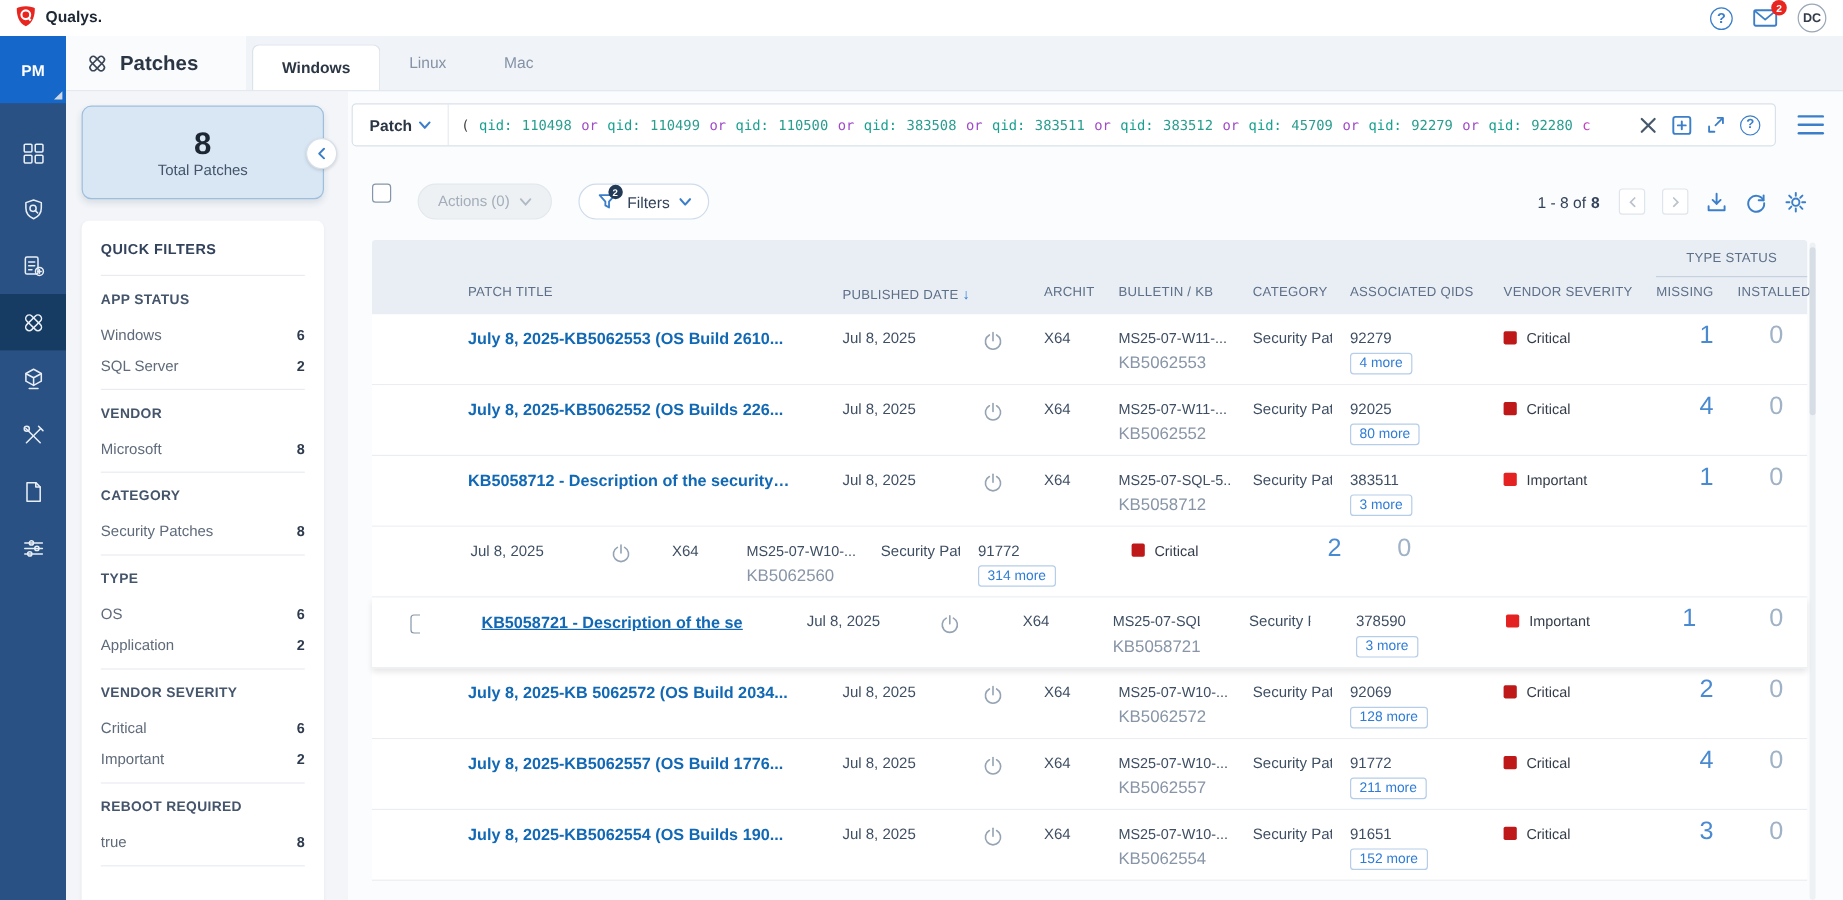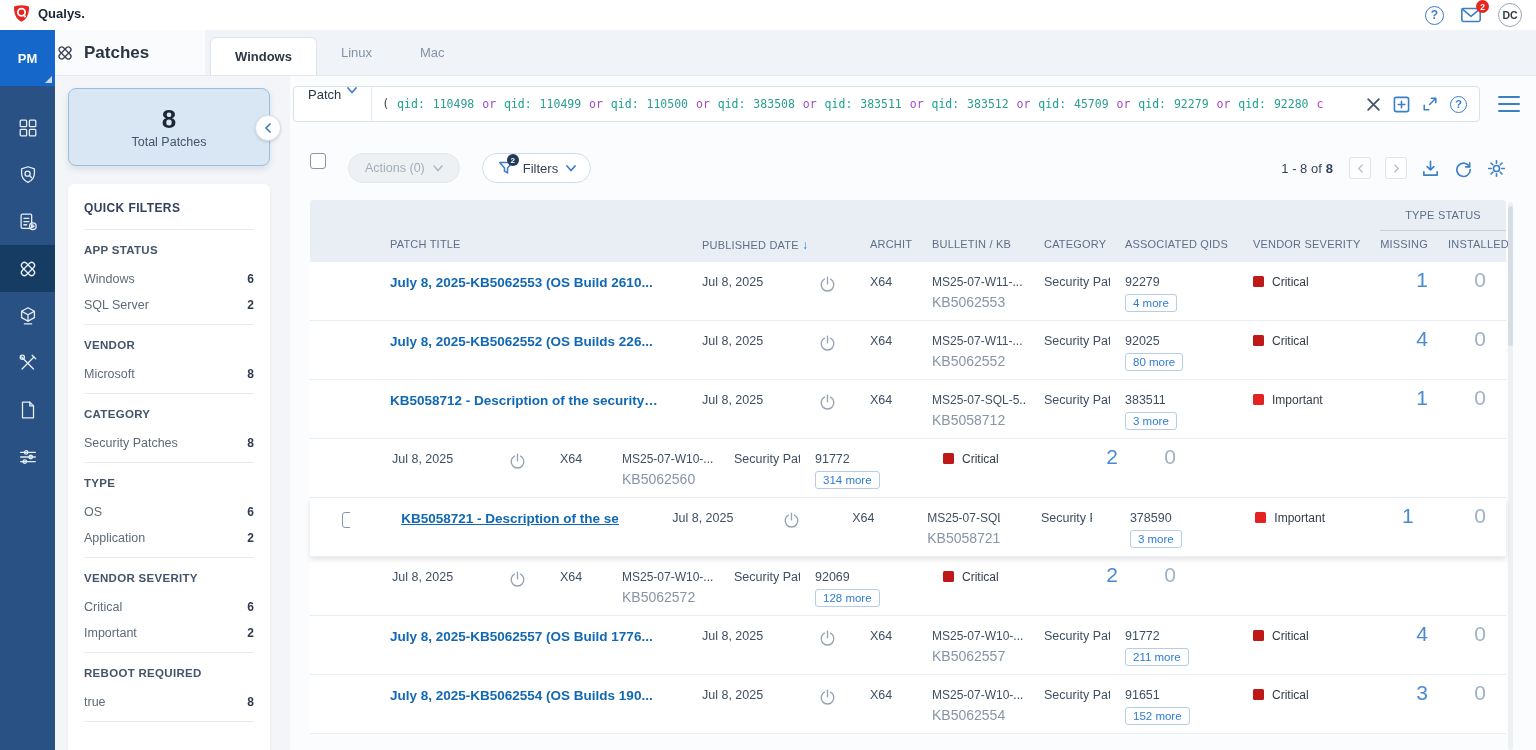--- a/index.html
+++ b/index.html
@@ -28,21 +28,21 @@
     border-left:7px solid transparent; border-bottom:7px solid #cfd8e3; }
   .rail-items { position:absolute; top:74px; left:0; right:0; }
   .rail-item { height:47px; display:flex; align-items:center; justify-content:center; cursor:pointer; }
   .rail-item.active { background:#173c63; }
   .rail-item svg { width:22px; height:22px; stroke:#e8eef6; fill:none; stroke-width:1.4; stroke-linecap:round; stroke-linejoin:round; }
 
   
   .subheader { position:absolute; top:30px; left:55px; right:0; height:46px; background:#f0f3f7;
     border-bottom:1px solid #e3e9ef; z-index:4; }
   .title-wrap { position:absolute; left:0; top:0; bottom:0; width:150px; background:#fafbfd;
-    display:flex; align-items:center; gap:9px; }
+    display:flex; align-items:center; gap:9px; padding-left:16px; }
   .page-title { font-size:17px; font-weight:bold; color:#2b3644; }
   .title-wrap svg { width:20px; height:20px; stroke:#3a4656; fill:none; stroke-width:1.6; }
   .tabs { position:absolute; left:155px; bottom:0; display:flex; align-items:flex-end; height:100%; }
   .tab { padding:0 24px; height:100%; display:flex; align-items:center; font-size:13px; color:#8493a6; cursor:pointer; }
   .tab.active { background:#fff; border:1px solid #dde3ea; border-bottom:none; border-radius:6px 6px 0 0;
     height:38px; font-weight:bold; color:#2b3644; }
 
   
   .content { position:absolute; top:76px; left:55px; right:0; bottom:0; background:#fbfcfd; }
 
@@ -65,22 +65,22 @@
   .qf-item { display:flex; justify-content:space-between; align-items:center; padding:6px 0; font-size:12.5px;
     color:#5f6b7a; cursor:pointer; }
   .qf-count { font-weight:bold; color:#2e3b4e; font-size:12px; }
 
   
   .main { position:absolute; left:235px; right:0; top:0; bottom:0; background:#fbfcfd; }
 
   
   .search-row { position:absolute; left:3px; top:10px; right:56px; height:36px; background:#fff;
     border:1px solid #d9e1e9; border-radius:4px; display:flex; align-items:center; }
-  .scope { display:flex; align-items:flex-start; gap:6px; padding:0 14px; font-size:13px; color:#2b3644;
-    border-right:1px solid #e6ebf0; height:100%; cursor:pointer; }
+  .scope { display:flex; align-items:center; gap:6px; padding:0 14px; font-size:13px; color:#2b3644;
+    border-right:1px solid #e6ebf0; height:100%; cursor:pointer;font-weight:bold; }
   .query { flex:1; padding:0 10px; font-family:"DejaVu Sans Mono","Liberation Mono",monospace;
     font-size:11.5px; white-space:nowrap; overflow:hidden; }
   .query span { margin-right:1px; }
   .search-icons { display:flex; align-items:center; gap:12px; padding:0 12px; }
   .search-icons svg { display:block; cursor:pointer; }
   .hamburger { position:absolute; right:16px; top:20px; width:22px; cursor:pointer; }
   .hamburger div { height:2.4px; background:#3b7ec9; border-radius:2px; margin-bottom:4.4px; }
 
   
   .toolbar { position:absolute; left:20px; right:30px; top:72px; height:40px; display:flex;
@@ -530,20 +530,21 @@
             <div class="tc c7"><div>378590</div><div class="chip">3 more</div></div>
             <div class="tc c8 sev">
               <span class="sev-sq" style="background: rgb(227, 34, 33);"></span>
               <span>Important</span>
             </div>
             <div class="tc c9 num-missing">1</div>
             <div class="tc c10 num-installed">0</div>
           </div>
           <div class="trow">
             <div class="tc c0"></div>
+            <div class="tc c1"><span class="ptitle">July 8, 2025-KB 5062572 (OS Build 2034...</span></div>
             <div class="tc c2">Jul 8, 2025</div>
             <div class="tc c3"><svg class="grey" width="19" height="19" viewBox="0 0 24 24">
                 <path d="M8.2 5.2a8 8 0 1 0 7.6 0"></path>
                 <path d="M12 2.8v8.4"></path>
               </svg></div>
             <div class="tc c4">X64</div>
             <div class="tc c5">
               <div class="bulletin1">MS25-07-W10-...</div>
               <div class="kb">KB5062572</div>
             </div>

